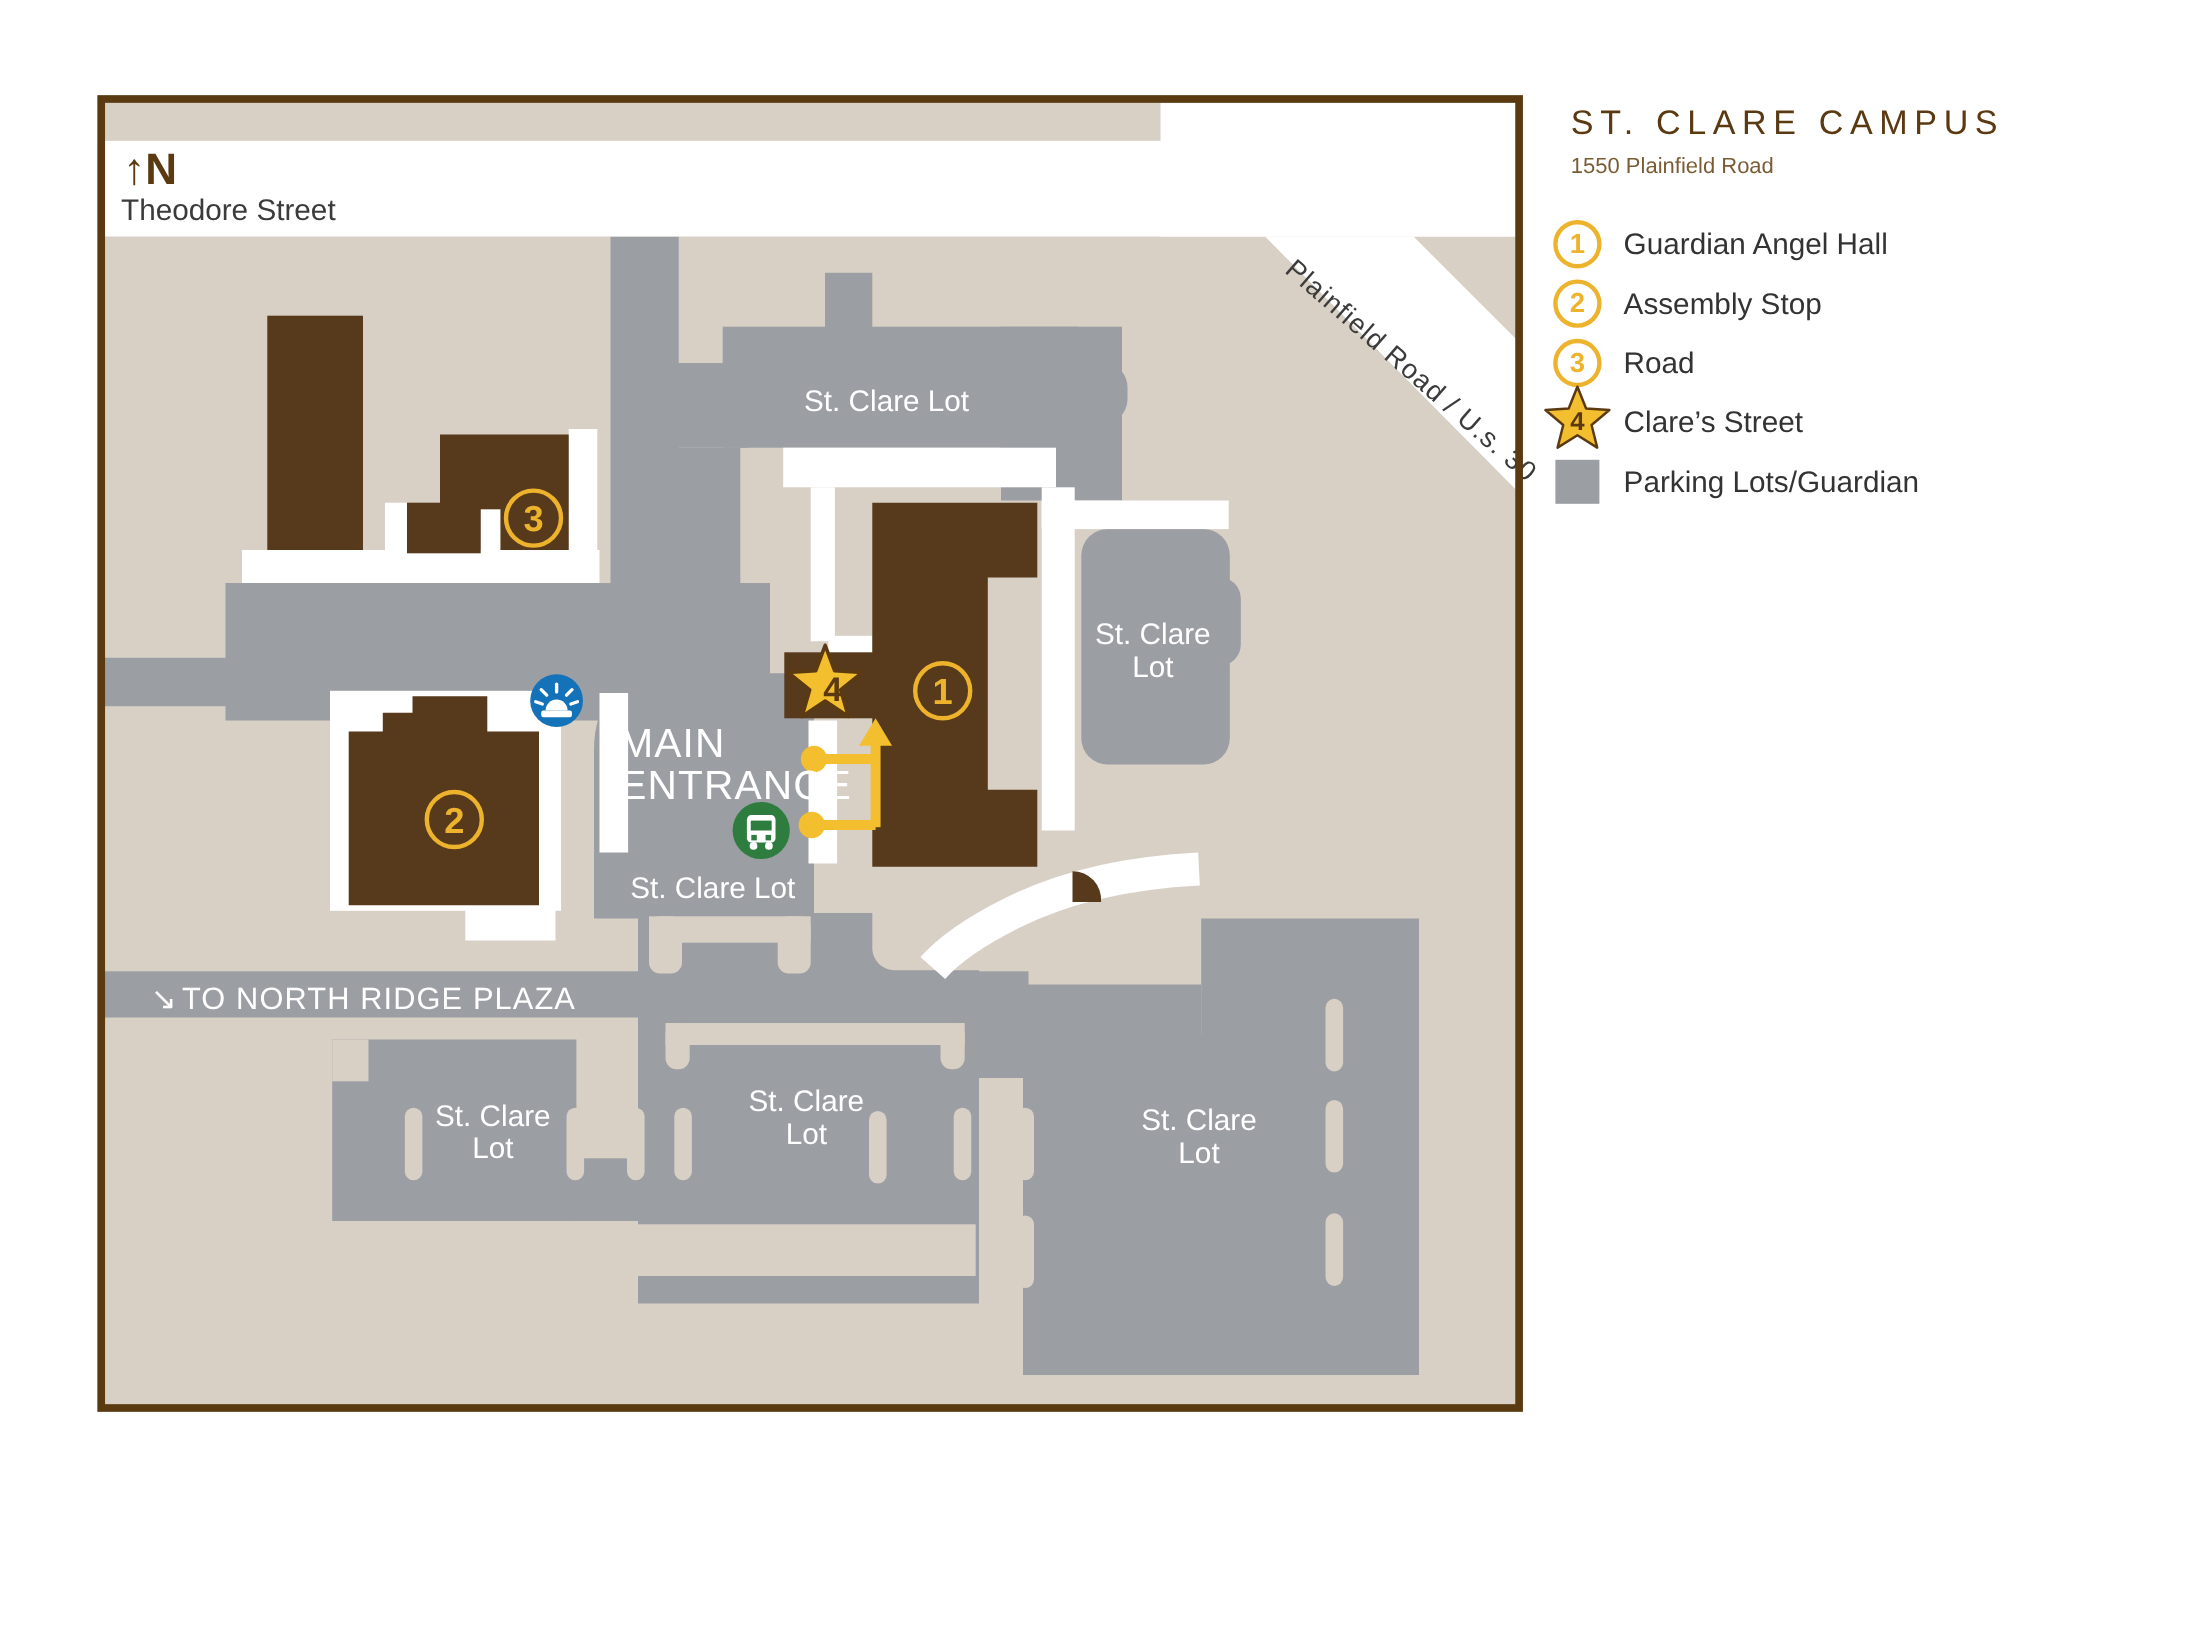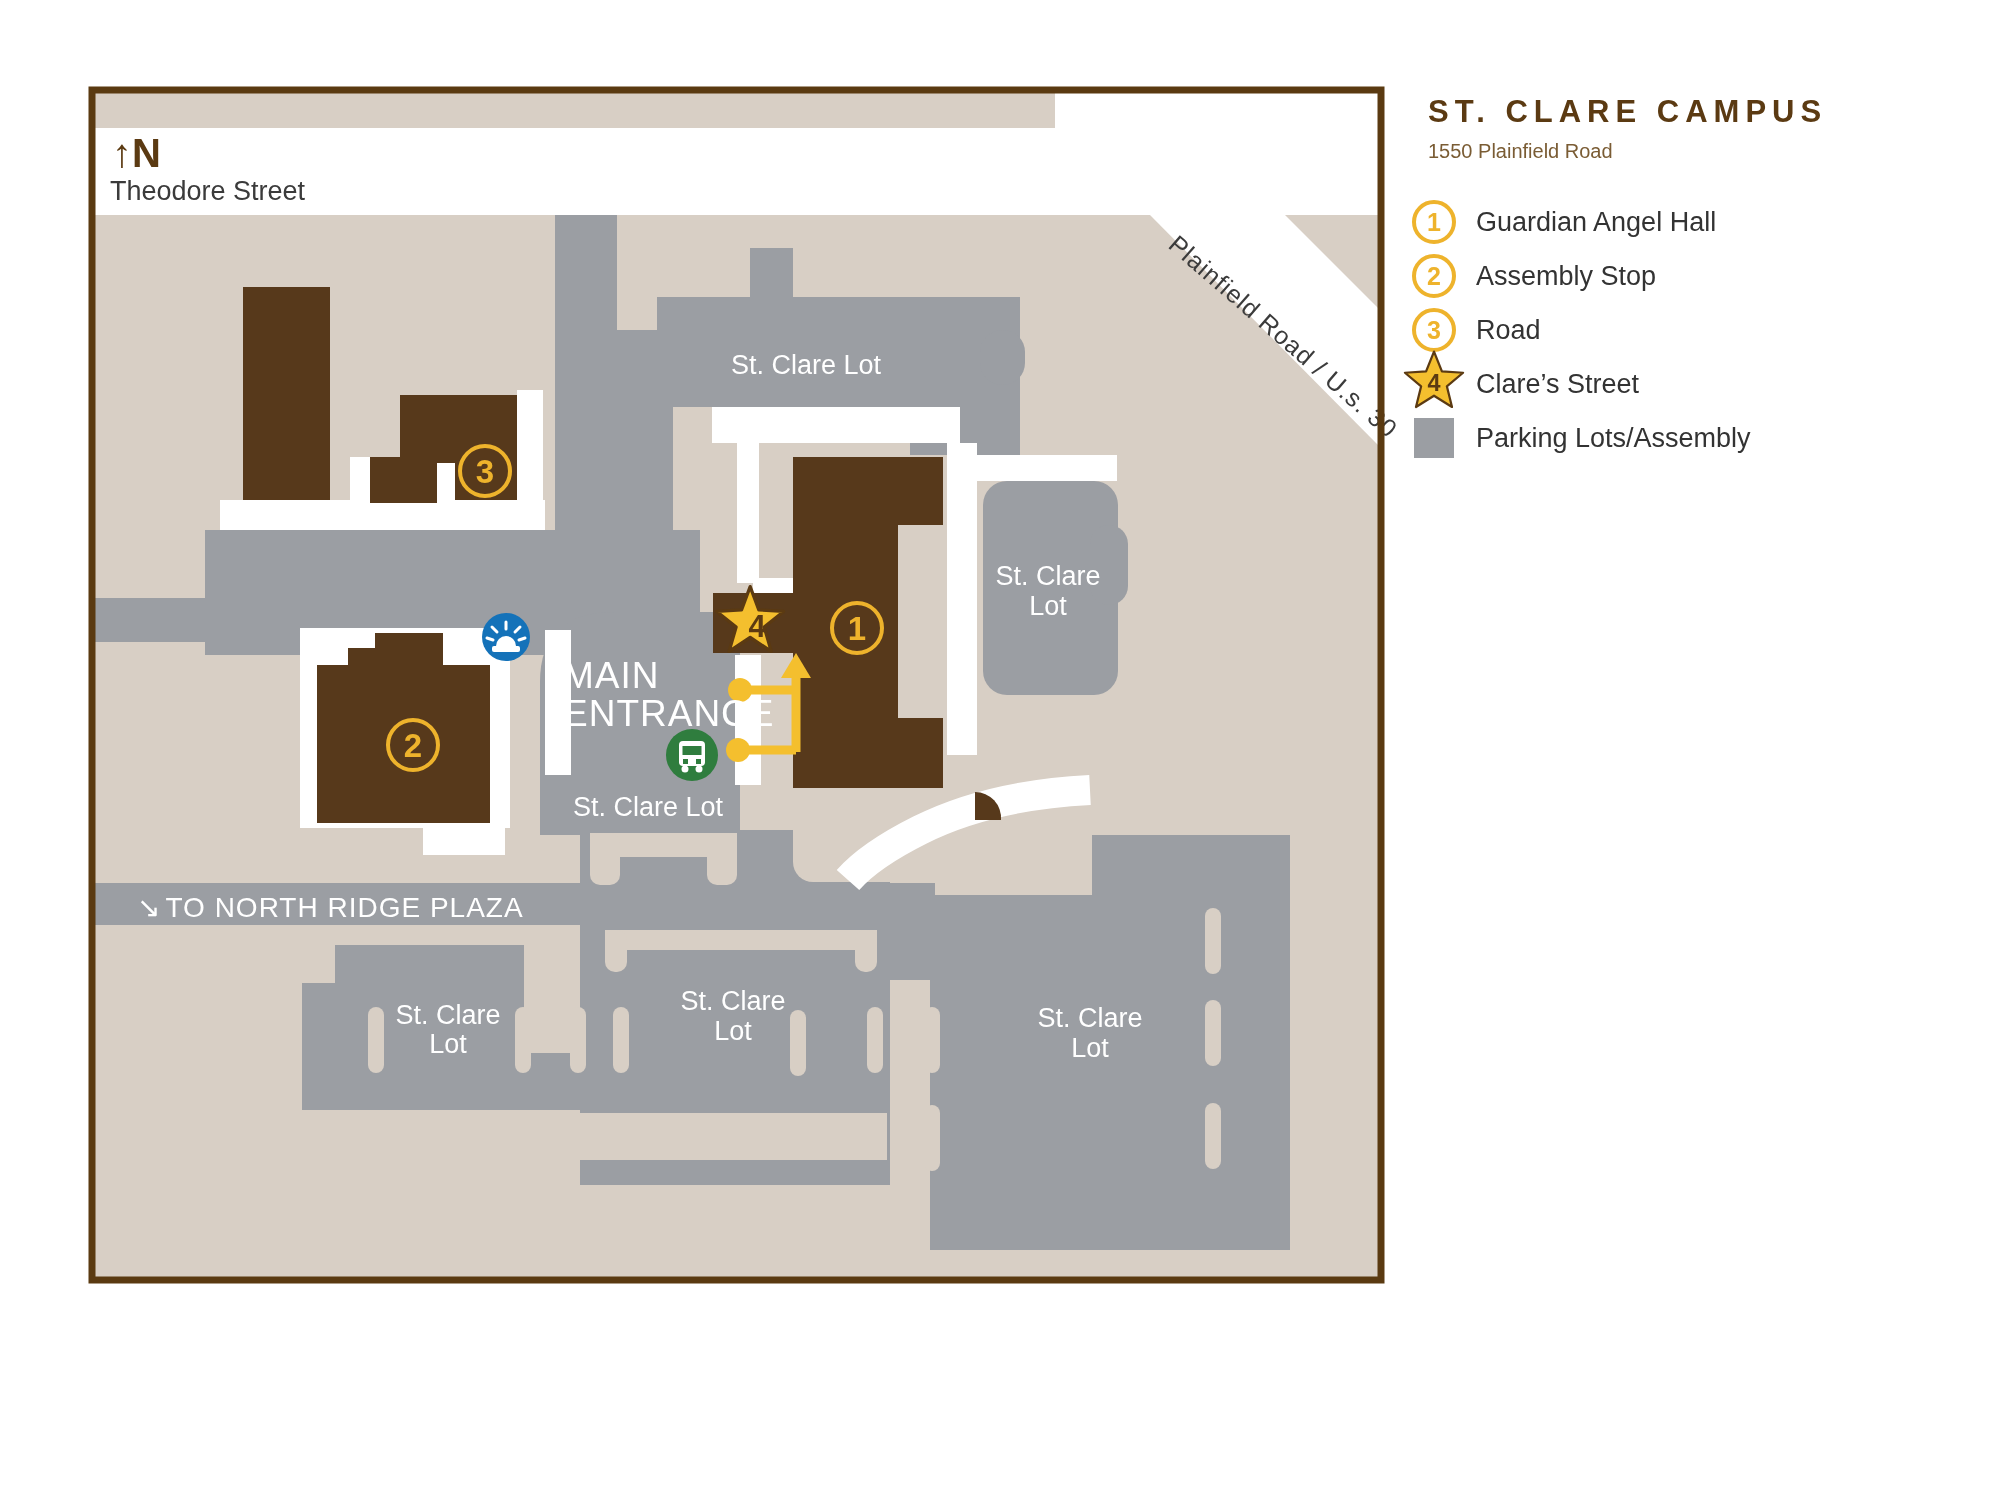--- a/index.html
+++ b/index.html
@@ -9,21 +9,21 @@
   .t-north{font-size:40px;font-weight:bold;fill:#5b3a12;}
   .t-street{font-size:27px;fill:#3b3b3b;}
   .t-road{font-size:25px;fill:#3b3b3b;letter-spacing:1px;}
   .t-lot-c{font-size:27px;fill:#ffffff;text-anchor:middle;}
   .t-entrance{font-size:37px;fill:#ffffff;letter-spacing:1px;}
   .t-plaza{font-size:28px;fill:#ffffff;letter-spacing:1px;}
   .t-marker{font-size:33px;font-weight:600;fill:#eeb32c;text-anchor:middle;}
   .t-star-num{font-size:31px;font-weight:600;fill:#5b3a12;text-anchor:middle;}
 
   .legend{position:absolute;left:1398px;top:94px;width:580px;}
-  .legend-title{font-size:31px;font-weight:bold;color:#5b3a12;letter-spacing:6px;margin-left:30px;}
+  .legend-title{font-size:31px;font-weight:normal;color:#5b3a12;letter-spacing:6px;margin-left:30px;}
   .legend-address{font-size:20px;color:#7a5c34;margin-left:30px;margin-top:10px;}
   .legend-items{margin-top:32px;}
   .legend-row{display:flex;align-items:center;height:54px;}
   .legend-icon-cell{width:72px;display:flex;justify-content:center;align-items:center;flex:0 0 72px;}
   .legend-label{font-size:27px;color:#333333;margin-left:6px;}
   .circle-marker{width:44px;height:44px;border:4px solid #eeb32c;border-radius:50%;
      display:flex;align-items:center;justify-content:center;
      color:#eeb32c;font-size:25px;font-weight:600;background:#ffffff;box-sizing:border-box;}
   .parking-swatch{width:40px;height:40px;background:#9b9ea3;}
 </style>
@@ -237,20 +237,20 @@
             <text x="40" y="48" text-anchor="middle" font-size="26" font-weight="600" fill="#5b3a12">4</text>
           </svg>
         </div>
         <div class="legend-label">Clare’s Street</div>
       </div>
 
       <div class="legend-row">
         <div class="legend-icon-cell">
             <div class="parking-swatch"></div>
           </div>
-        <div class="legend-label">Parking Lots/Assembly</div>
+        <div class="legend-label">Parking Lots/Guardian</div>
       </div>
 
 
     </div>
   </div>
 
 </div>
 
 </body></html>

